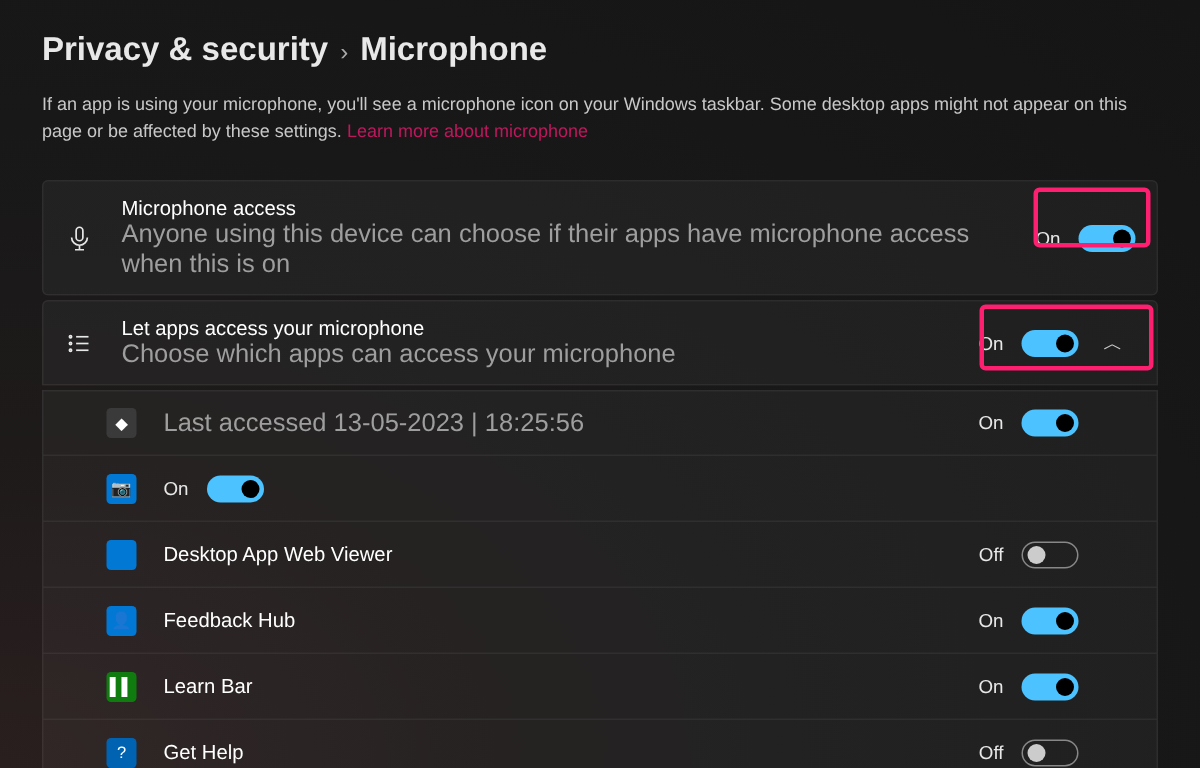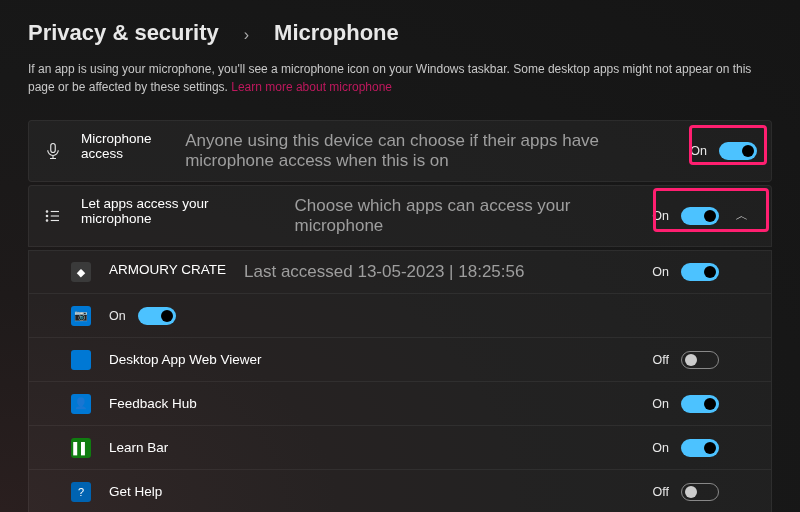--- a/index.html
+++ b/index.html
@@ -1,26 +1,26 @@
 <!DOCTYPE html>
 <html><head>
 <meta charset="utf-8">
 <style>
 html,body{margin:0;padding:0;width:800px;height:512px;background:radial-gradient(ellipse at 0% 100%,#2a1f1f 0%,#1e1a1a 30%,#181818 60%,#151515 100%);font-family:"Segoe UI",Arial,sans-serif;color:#e8e8e8;overflow:hidden}
 .page{padding:20px 28px 0 28px}
-.breadcrumb{display:flex;align-items:baseline;gap:25px;font-size:22px;font-weight:600}
+.breadcrumb{display:flex;align-items:baseline;gap:8px;font-size:22px;font-weight:600}
 .breadcrumb .parent{font-weight:600}
 .breadcrumb .chev{font-size:16px;color:#aaa;font-weight:400}
 .breadcrumb .current{font-weight:700}
 .desc{margin-top:14px;font-size:12px;line-height:1.5;color:#c8c8c8}
 .desc a{color:#be185d;text-decoration:none}
 .cards{margin-top:24px;display:flex;flex-direction:column;gap:3px}
 .row{background:rgba(255,255,255,0.04);border:1px solid rgba(255,255,255,0.06);border-radius:4px;display:flex;align-items:center;padding:10px 14px;min-height:44px;box-sizing:border-box}
 .row .lead-icon{width:20px;height:20px;display:flex;align-items:center;justify-content:center;margin-right:18px;flex:0 0 20px}
-.row .txt{flex:1;display:flex;flex-direction:row;gap:18px}
+.row .txt{flex:1;display:flex;flex-direction:column;gap:0}
 .row .title{font-size:13.5px;color:#fff}
 .row .sub{font-size:17px;color:#9e9e9e}
 .row .state{font-size:12.5px;margin-right:12px}
 .toggle{width:38px;height:18px;border-radius:10px;position:relative;flex:0 0 38px}
 .toggle.on{background:#4cc2ff}
 .toggle.off{background:transparent;border:1px solid #888;box-sizing:border-box}
 .toggle .knob{position:absolute;width:12px;height:12px;border-radius:50%;top:3px}
 .toggle.on .knob{background:#000;right:3px}
 .toggle.off .knob{background:#ccc;left:3px;top:2px}
 .expand{width:30px;text-align:center;font-size:13px;color:#ccc;margin-left:8px}
@@ -85,21 +85,20 @@
           <div class="knob"></div>
         </div>
       <span class="expand">︿</span>
       <div class="hl" style="top:2px;right:2px;width:110px;height:38px"></div>
     </div>
 
     <div class="app-list" id="app-list">
         <div class="row">
           <div class="app-icon" style="background:#3a3a3a">◆</div>
           <div class="txt">
-            <span class="title">ARMOURY CRATE</span>
             <span class="sub">Last accessed 13-05-2023  |  18:25:56</span>
           </div>
           <span class="state">On</span>
           <div class="toggle on">
             <div class="knob"></div>
           </div>
           <span class="expand"></span>
         </div>
         <div class="row">
           <div class="app-icon" style="background:#0078d4">📷</div>

